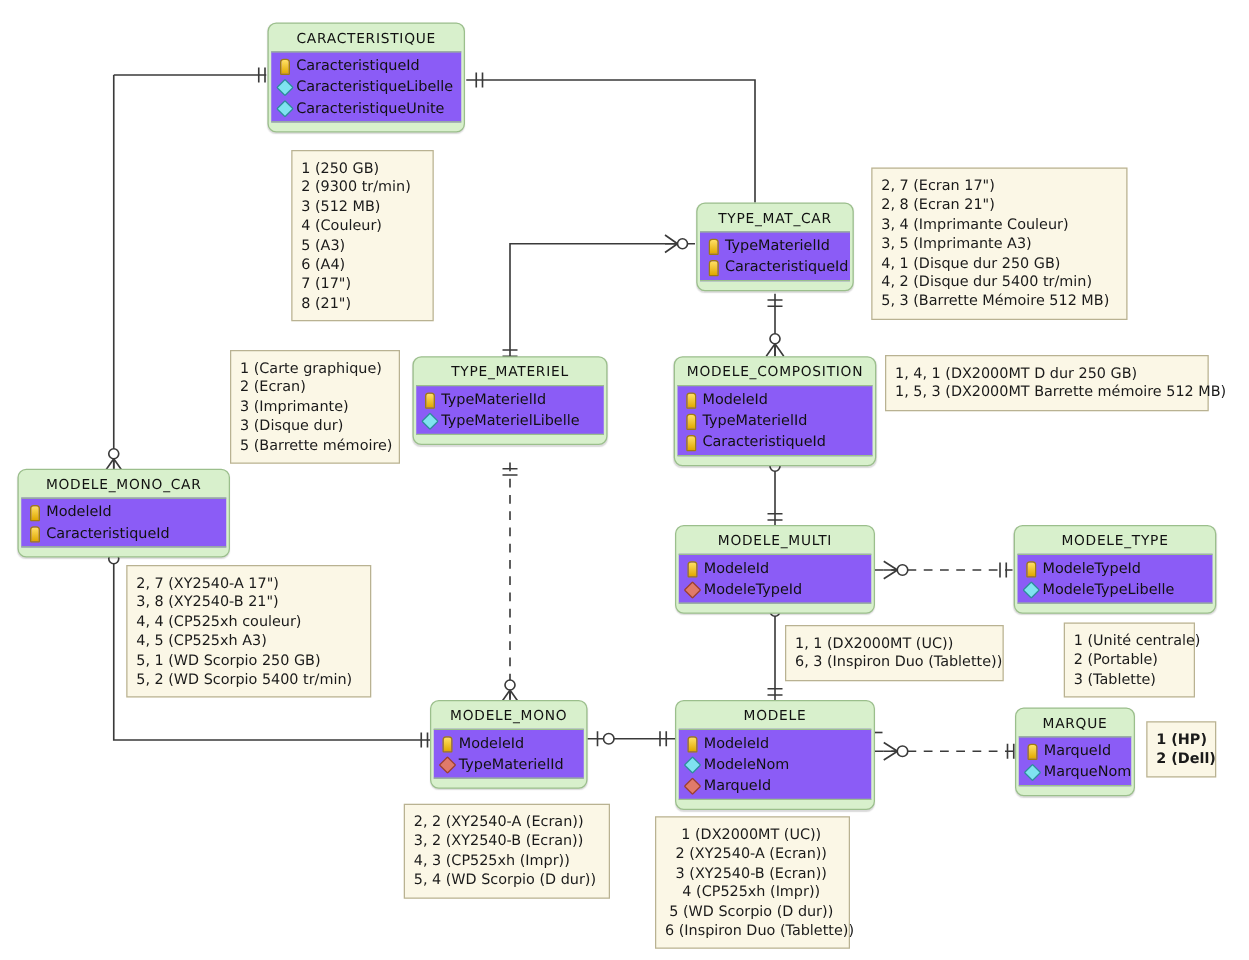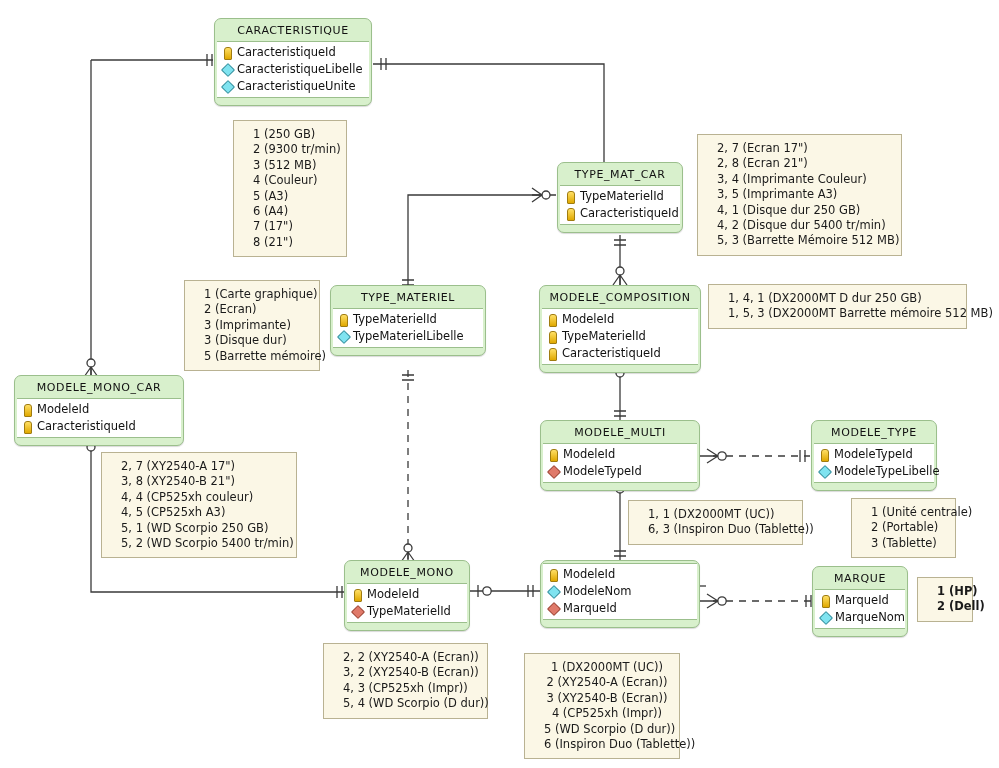--- a/index.html
+++ b/index.html
@@ -22,21 +22,21 @@
   }
   .entity .title{
     text-align:center;
     font-size:11px;
     letter-spacing:.6px;
     color:#111;
     padding:3px 6px 4px 6px;
     white-space:nowrap;
   }
   .entity .fields{
-    background:#ffffff;
+    background:#8b5cf6;
     border:1px solid #9bbf8c;
     border-left:none;border-right:none;
     padding:2px 0 2px 0;
   }
   .entity .field{
     font-size:11.5px;
     color:#111;
     white-space:nowrap;
     padding:1px 7px 1px 5px;
     display:flex;
@@ -66,21 +66,21 @@
     background:#e07a6a;border:1px solid #9c4030;
     transform:rotate(45deg);border-radius:1px;
   }
 
   
   .note{
     position:absolute;
     background:#fbf7e6;
     border:1px solid #b9b292;
     box-sizing:border-box;
-    padding:6px 9px 6px 19px;
+    padding:6px 9px 6px 7px;
     font-size:11.5px;
     color:#1a1a1a;
     line-height:15.4px;
     white-space:nowrap;
   }
   .note div{white-space:nowrap;}
 </style>
 </head>
 <body>
 
@@ -242,21 +242,21 @@
         <span>ModeleId</span>
       </div>
       <div class="field">
         <span class="ico fk"></span>
         <span>ModeleTypeId</span>
       </div>
     </div>
     <div class="foot"></div>
   </div>
 
-  <div class="entity" style="left:811px;top:420px;width:126px;">
+  <div class="entity" style="left:811px;top:420px;width:162px;">
     <div class="title">MODELE_TYPE</div>
     <div class="fields">
       <div class="field">
         <span class="ico key"></span>
         <span>ModeleTypeId</span>
       </div>
       <div class="field">
         <span class="ico diamond"></span>
         <span>ModeleTypeLibelle</span>
       </div>
@@ -273,20 +273,21 @@
       </div>
       <div class="field">
         <span class="ico fk"></span>
         <span>TypeMaterielId</span>
       </div>
     </div>
     <div class="foot"></div>
   </div>
 
   <div class="entity" style="left:540px;top:560px;width:160px;">
+    <div class="title">MODELE</div>
     <div class="fields">
       <div class="field">
         <span class="ico key"></span>
         <span>ModeleId</span>
       </div>
       <div class="field">
         <span class="ico diamond"></span>
         <span>ModeleNom</span>
       </div>
       <div class="field">

